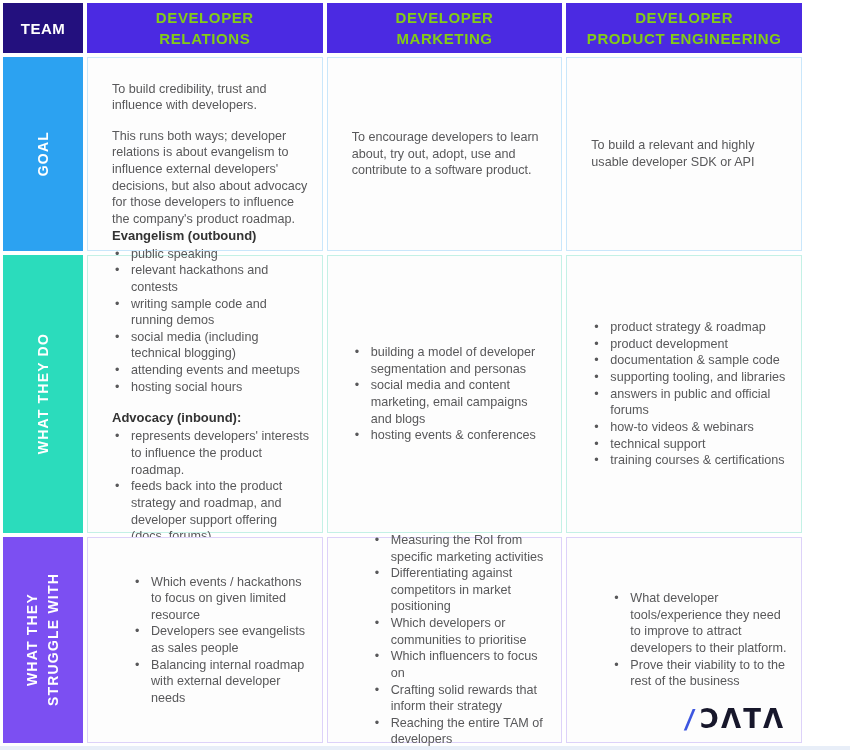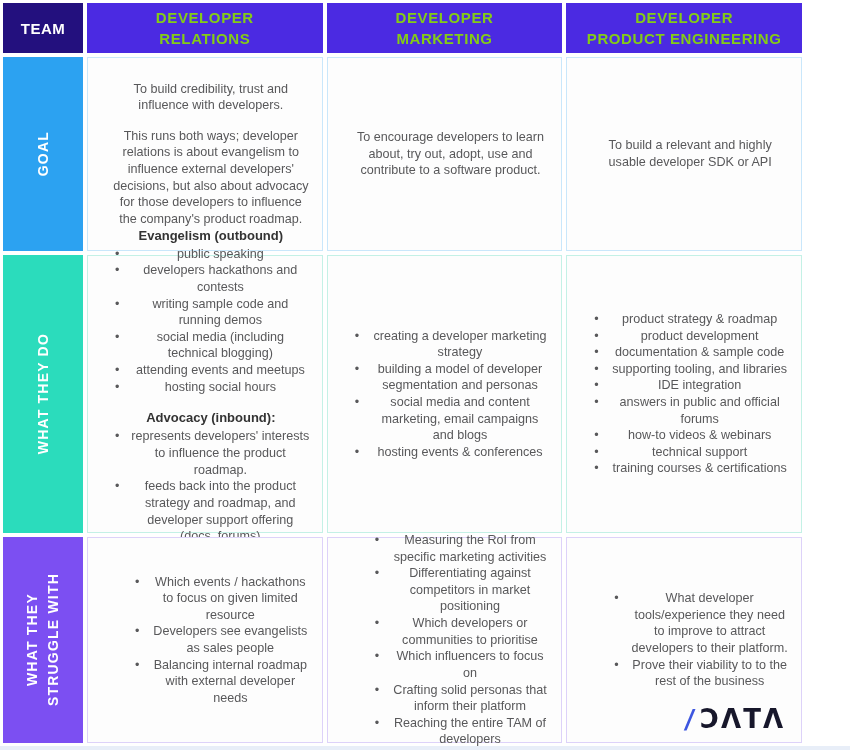--- a/index.html
+++ b/index.html
@@ -31,21 +31,20 @@
   }
   .bg-goal { background:var(--goal-bg,#2CA2F1); }
   .bg-do { background:var(--do-bg,#2BDCBC); }
   .bg-struggle { background:var(--struggle-bg,#7C4FF2); }
   .cell {
     background:#fdfdfd; border:1px solid #ddd;
     padding:14px 12px 14px 24px;
     display:flex; flex-direction:column; justify-content:center;
     color:#58585a; font-size:12.6px; line-height:1.32;
     position:relative;
-    text-align:center;
   }
   .r-goal { border-color:var(--goal-border,#C9E7FB); }
   .r-do { border-color:var(--do-border,#C4F1E6); }
   .r-struggle { border-color:var(--struggle-border,#DDD2F9);padding-left:44px; }
   .cell p + p { margin-top:14px; }
   .cell h4 { color:#333333; font-size:13px; font-weight:bold; margin:0 0 2px 0; }
   .cell h4.second { margin-top:14px; }
   ul { list-style:none; }
   li { position:relative; padding-left:19px; margin:0; }
   li::before { content:"\2022"; position:absolute; left:3px; top:0; }
@@ -88,48 +87,46 @@
     <p>To build a relevant and highly usable developer SDK or API</p>
   </div>
 
   <div class="label bg-do">
     <span>WHAT THEY DO</span>
   </div>
   <div class="cell r-do">
     <h4>Evangelism (outbound)</h4>
     <ul>
       <li>public speaking</li>
-      <li>developers hackathons and contests</li>
+      <li>relevant hackathons and contests</li>
       <li>writing sample code and running demos</li>
       <li>social media (including technical blogging)</li>
       <li>attending events and meetups</li>
       <li>hosting social hours</li>
     </ul>
     <h4 class="second">Advocacy (inbound):</h4>
     <ul>
       <li>represents developers' interests to influence the product roadmap.</li>
       <li>feeds back into the product strategy and roadmap, and developer support offering (docs, forums)</li>
       <li>defends feature requests</li>
     </ul>
   </div>
   <div class="cell r-do">
     <ul>
-      <li>creating a developer marketing strategy</li>
       <li>building a model of developer segmentation and personas</li>
       <li>social media and content marketing, email campaigns and blogs</li>
       <li>hosting events &amp; conferences</li>
     </ul>
   </div>
   <div class="cell r-do">
     <ul>
       <li>product strategy &amp; roadmap</li>
       <li>product development</li>
       <li>documentation &amp; sample code</li>
       <li>supporting tooling, and libraries</li>
-      <li>IDE integration</li>
       <li>answers in public and official forums</li>
       <li>how-to videos &amp; webinars</li>
       <li>technical support</li>
       <li>training courses &amp; certifications</li>
     </ul>
   </div>
 
   <div class="label bg-struggle">
     <span>WHAT THEY
 STRUGGLE WITH</span>
@@ -140,21 +137,21 @@
       <li>Developers see evangelists as sales people</li>
       <li>Balancing internal roadmap with external developer needs</li>
     </ul>
   </div>
   <div class="cell r-struggle">
     <ul>
       <li>Measuring the RoI from specific marketing activities</li>
       <li>Differentiating against competitors in market positioning</li>
       <li>Which developers or communities to prioritise</li>
       <li>Which influencers to focus on</li>
-      <li>Crafting solid personas that inform their platform</li>
+      <li>Crafting solid rewards that inform their strategy</li>
       <li>Reaching the entire TAM of developers</li>
     </ul>
   </div>
   <div class="cell r-struggle">
     <ul>
       <li>What developer tools/experience they need to improve to attract developers to their platform.</li>
       <li>Prove their viability to to the rest of the business</li>
     </ul>
     <div class="logo">
       <span class="slash">/</span>

